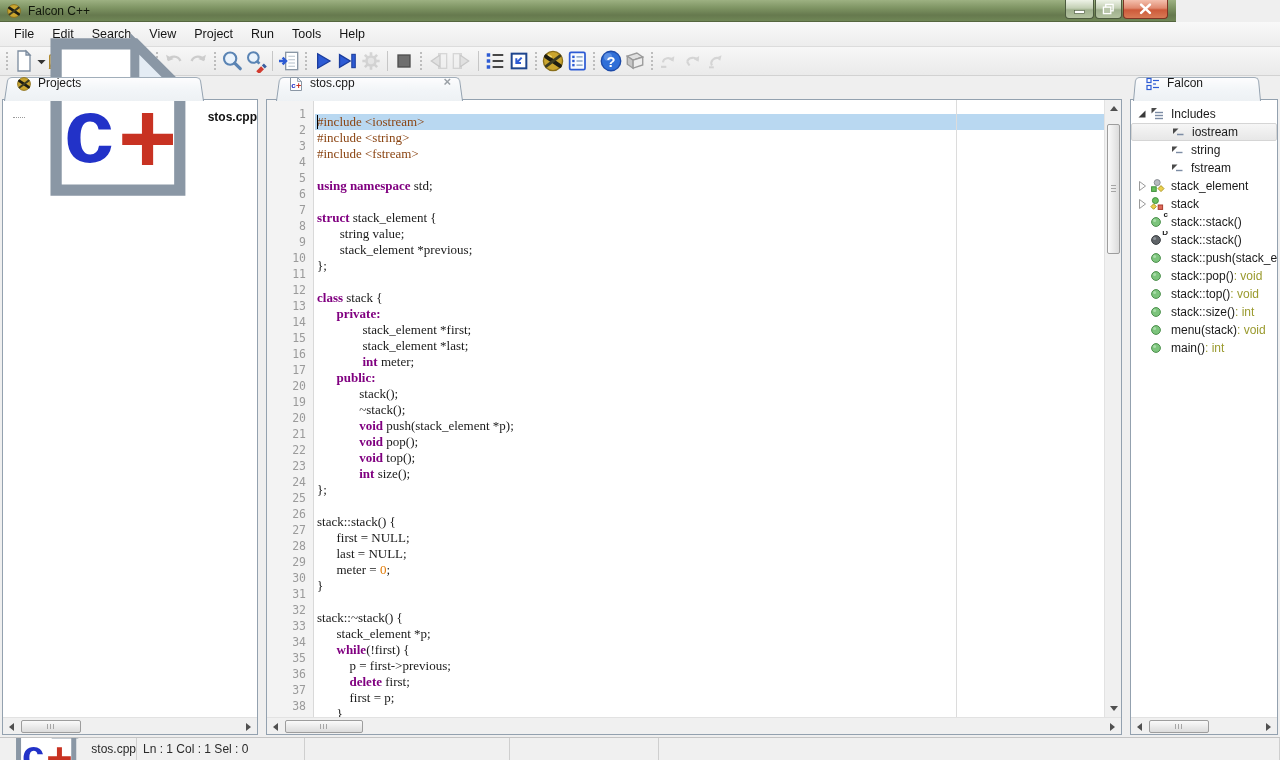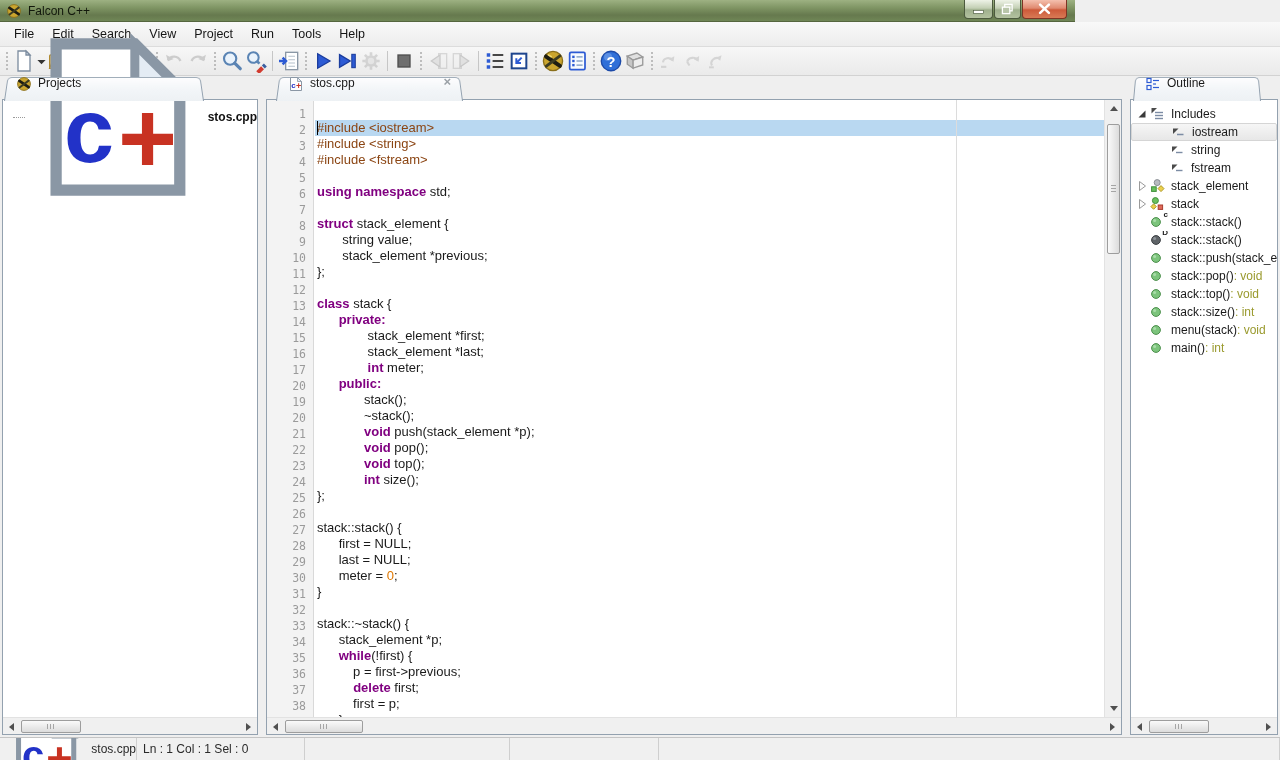--- a/index.html
+++ b/index.html
@@ -1,21 +1,21 @@
 <!DOCTYPE html>
 <html style="--kw: #800080; --pre: #8b4513; --num: #e07800; --sel: #b9d8f1; --olive: #9a9a2e;"><head>
 <meta charset="utf-8">
 <style>
   * { margin:0; padding:0; box-sizing:border-box; }
   html,body { width:1280px; height:760px; overflow:hidden;
     font-family:"Liberation Sans", sans-serif; }
   #win { position:relative; width:1280px; height:760px; background:#efefef; }
 
   
-  .titlebar { position:absolute; left:0; top:0; width:1075px; height:22px;
+  .titlebar { position:absolute; left:0; top:0; width:1176px; height:22px;
     background:linear-gradient(180deg,#9db182 0%,#7e9463 38%,#66794e 72%,#6f8656 100%);
     border-bottom:1px solid #55663f; }
   .title-icon { position:absolute; left:6px; top:3px; width:16px; height:16px; }
   .title-text { position:absolute; left:28px; top:4px; font-size:12px; color:#12180c; }
   .win-buttons { position:absolute; right:8px; top:0; display:flex; gap:1px; }
   .win-btn { height:19px; border:1px solid #4c5a3e; border-top:none;
     border-radius:0 0 4px 4px;
     background:linear-gradient(180deg,#eef3e7,#c3cfb4 45%,#9fb08d 55%,#b3c2a0);
     display:flex; align-items:center; justify-content:center; }
   .win-btn.min { width:29px; } .win-btn.max { width:27px; }
@@ -63,21 +63,21 @@
     margin-top:6px; font-size:12px; font-weight:bold; color:#111; }
   .proj-conn { width:20px; height:0; border-top:1px dotted #9a9a9a; margin-right:3px; }
   .proj-row svg { width:16px; height:16px; margin-right:6px; }
 
   
   .gutter { position:absolute; left:0; top:0; bottom:17px; width:47px;
     background:#f3f3f3; border-right:1px solid #d9d9d9; padding-top:6px; }
   .gutter-num { height:16px; line-height:16px; text-align:right; padding-right:7px;
     font-family:"DejaVu Sans Mono", monospace; font-size:11.5px; color:#9a9a9a; }
   .code-area { position:absolute; left:48px; top:0; right:17px; bottom:17px;
-    padding-top:20px; font-family:Liberation Sans, sans-serif; font-size:13px;
+    padding-top:14px; font-family:Liberation Serif, serif; font-size:13px;
     line-height:16px; white-space:pre; overflow:hidden; }
   .code-line { height:16px; padding-left:2px; position:relative; color:#1a1a1a; }
   .code-line.active { background:var(--sel,#b9d8f1); }
   .seg-kw  { color:var(--kw,#800080); font-weight:bold;margin-top:36px; }
   .seg-pre { color:var(--pre,#8b4513); }
   .seg-num { color:var(--num,#e07800); }
   .caret { position:absolute; left:2px; top:1px; width:1px; height:14px; background:#000; }
   .margin-line { position:absolute; left:689px; top:0; bottom:17px; width:1px;
     background:#dcdcdc; z-index:2; }
 
@@ -563,21 +563,21 @@
               <g fill="#fff" stroke="#2d5bd4" stroke-width="1.2">
                 <rect x="2" y="2.5" width="4" height="4"></rect>
                 <rect x="2" y="9.5" width="4" height="4"></rect>
               </g>
               <g stroke="#2d5bd4" stroke-width="1.2">
                 <line x1="8" y1="4.5" x2="14" y2="4.5"></line>
                 <line x1="8" y1="11.5" x2="14" y2="11.5"></line>
                 <line x1="8" y1="8" x2="11" y2="8"></line>
               </g>
             </svg></span></span>
-      <span>Outline</span>
+      <span>Falcon</span>
     </div>
   </div>
   <div class="panel-body panel-right">
     <div class="outline-list" id="outline-list">
         <div class="outl-row">
           <span class="outl-exp"><svg viewBox="0 0 14 14">
               <path d="M10.5 3.5v7h-7z" fill="#3a3a3a"></path>
             </svg></span>
           <span class="outl-ico"><svg viewBox="0 0 16 16">
               <polygon points="2.5,2 8,2 2.5,7.5" fill="#4a4a4a"></polygon>

